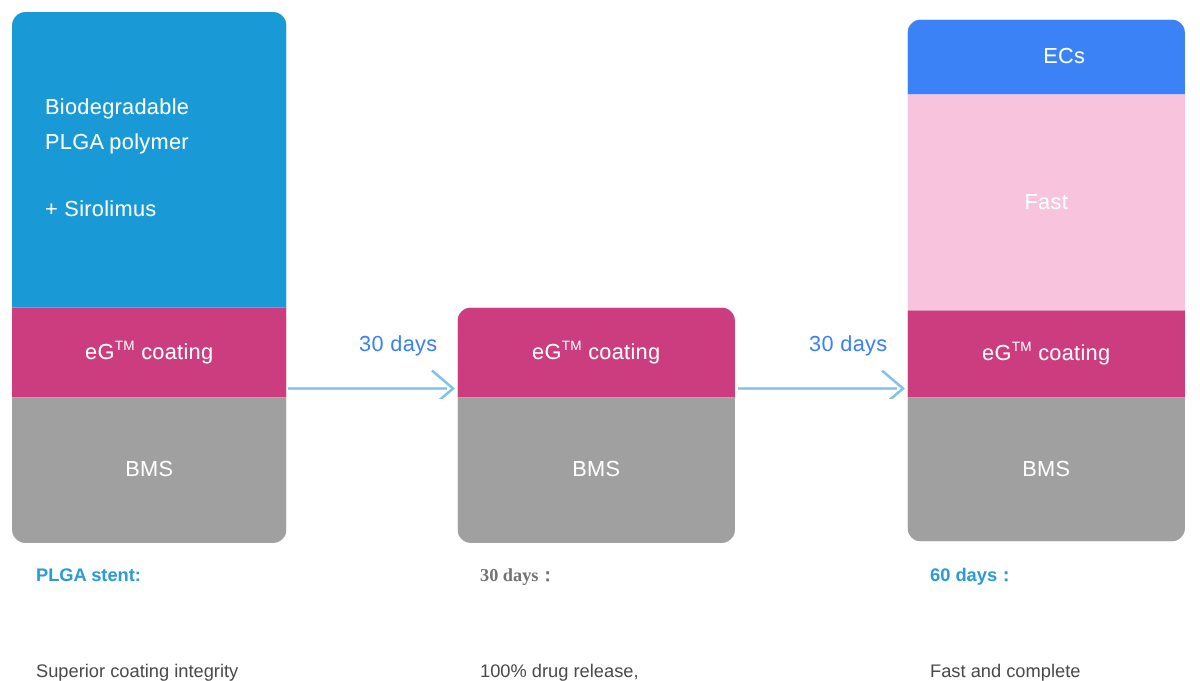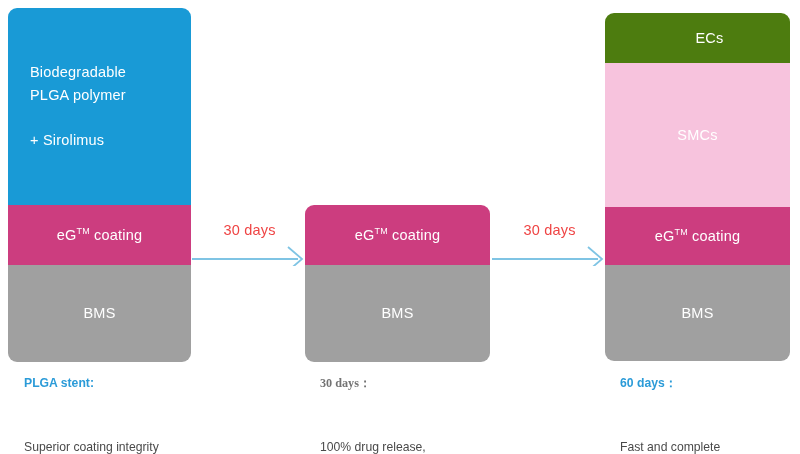--- a/index.html
+++ b/index.html
@@ -64,25 +64,25 @@
   #stack-3 { left: 605px; top: 13px; width: 185px; height: 348px; }
 
   
   .arrow {
     position: absolute;
     height: 44px;
   }
   .arrow .arrow-label {
     position: absolute;
     top: 0;
-    left: 0;
+    left: 16px;
     width: 100%;
     text-align: center;
     font-size: 14.5px;
-    color: #ef4444;
+    color: #3b82f6;
     letter-spacing: .2px;
   }
   .arrow svg {
     position: absolute;
     left: 0;
     bottom: 0;
   }
   #arrow-1 { left: 192px; top: 222px; width: 115px; }
   #arrow-2 { left: 492px; top: 222px; width: 115px; }
 
@@ -146,25 +146,25 @@
 
   <div class="arrow" id="arrow-2">
     <span class="arrow-label">30 days</span>
     <svg width="115" height="22" viewBox="0 0 115 22">
       <line x1="0" y1="15" x2="106" y2="15" stroke="#7FC4E4" stroke-width="1.8"></line>
       <polyline points="96,3 110,15 96,27" fill="none" stroke="#7FC4E4" stroke-width="1.8"></polyline>
     </svg>
   </div>
 
   <div class="stack" id="stack-3">
-    <div class="layer" style="background:#4d7c0f; height:14.4%;padding-left:24px;">
+    <div class="layer" style="background:#3b82f6; height:14.4%;padding-left:24px;">
       <span class="layer-text">ECs</span>
     </div>
     <div class="layer" style="background:#F7C3DD; height:41.4%;">
-      <span class="layer-text">SMCs</span>
+      <span class="layer-text">Fast</span>
     </div>
     <div class="layer" style="background:#CC3D7F; height:16.7%;">
       <span class="layer-text">eG<sup class="tm">TM</sup> coating</span>
     </div>
     <div class="layer" style="background:#A0A0A0; height:27.5%;">
       <span class="layer-text">BMS</span>
     </div>
   </div>
 
   <div class="caption" id="caption-1">

